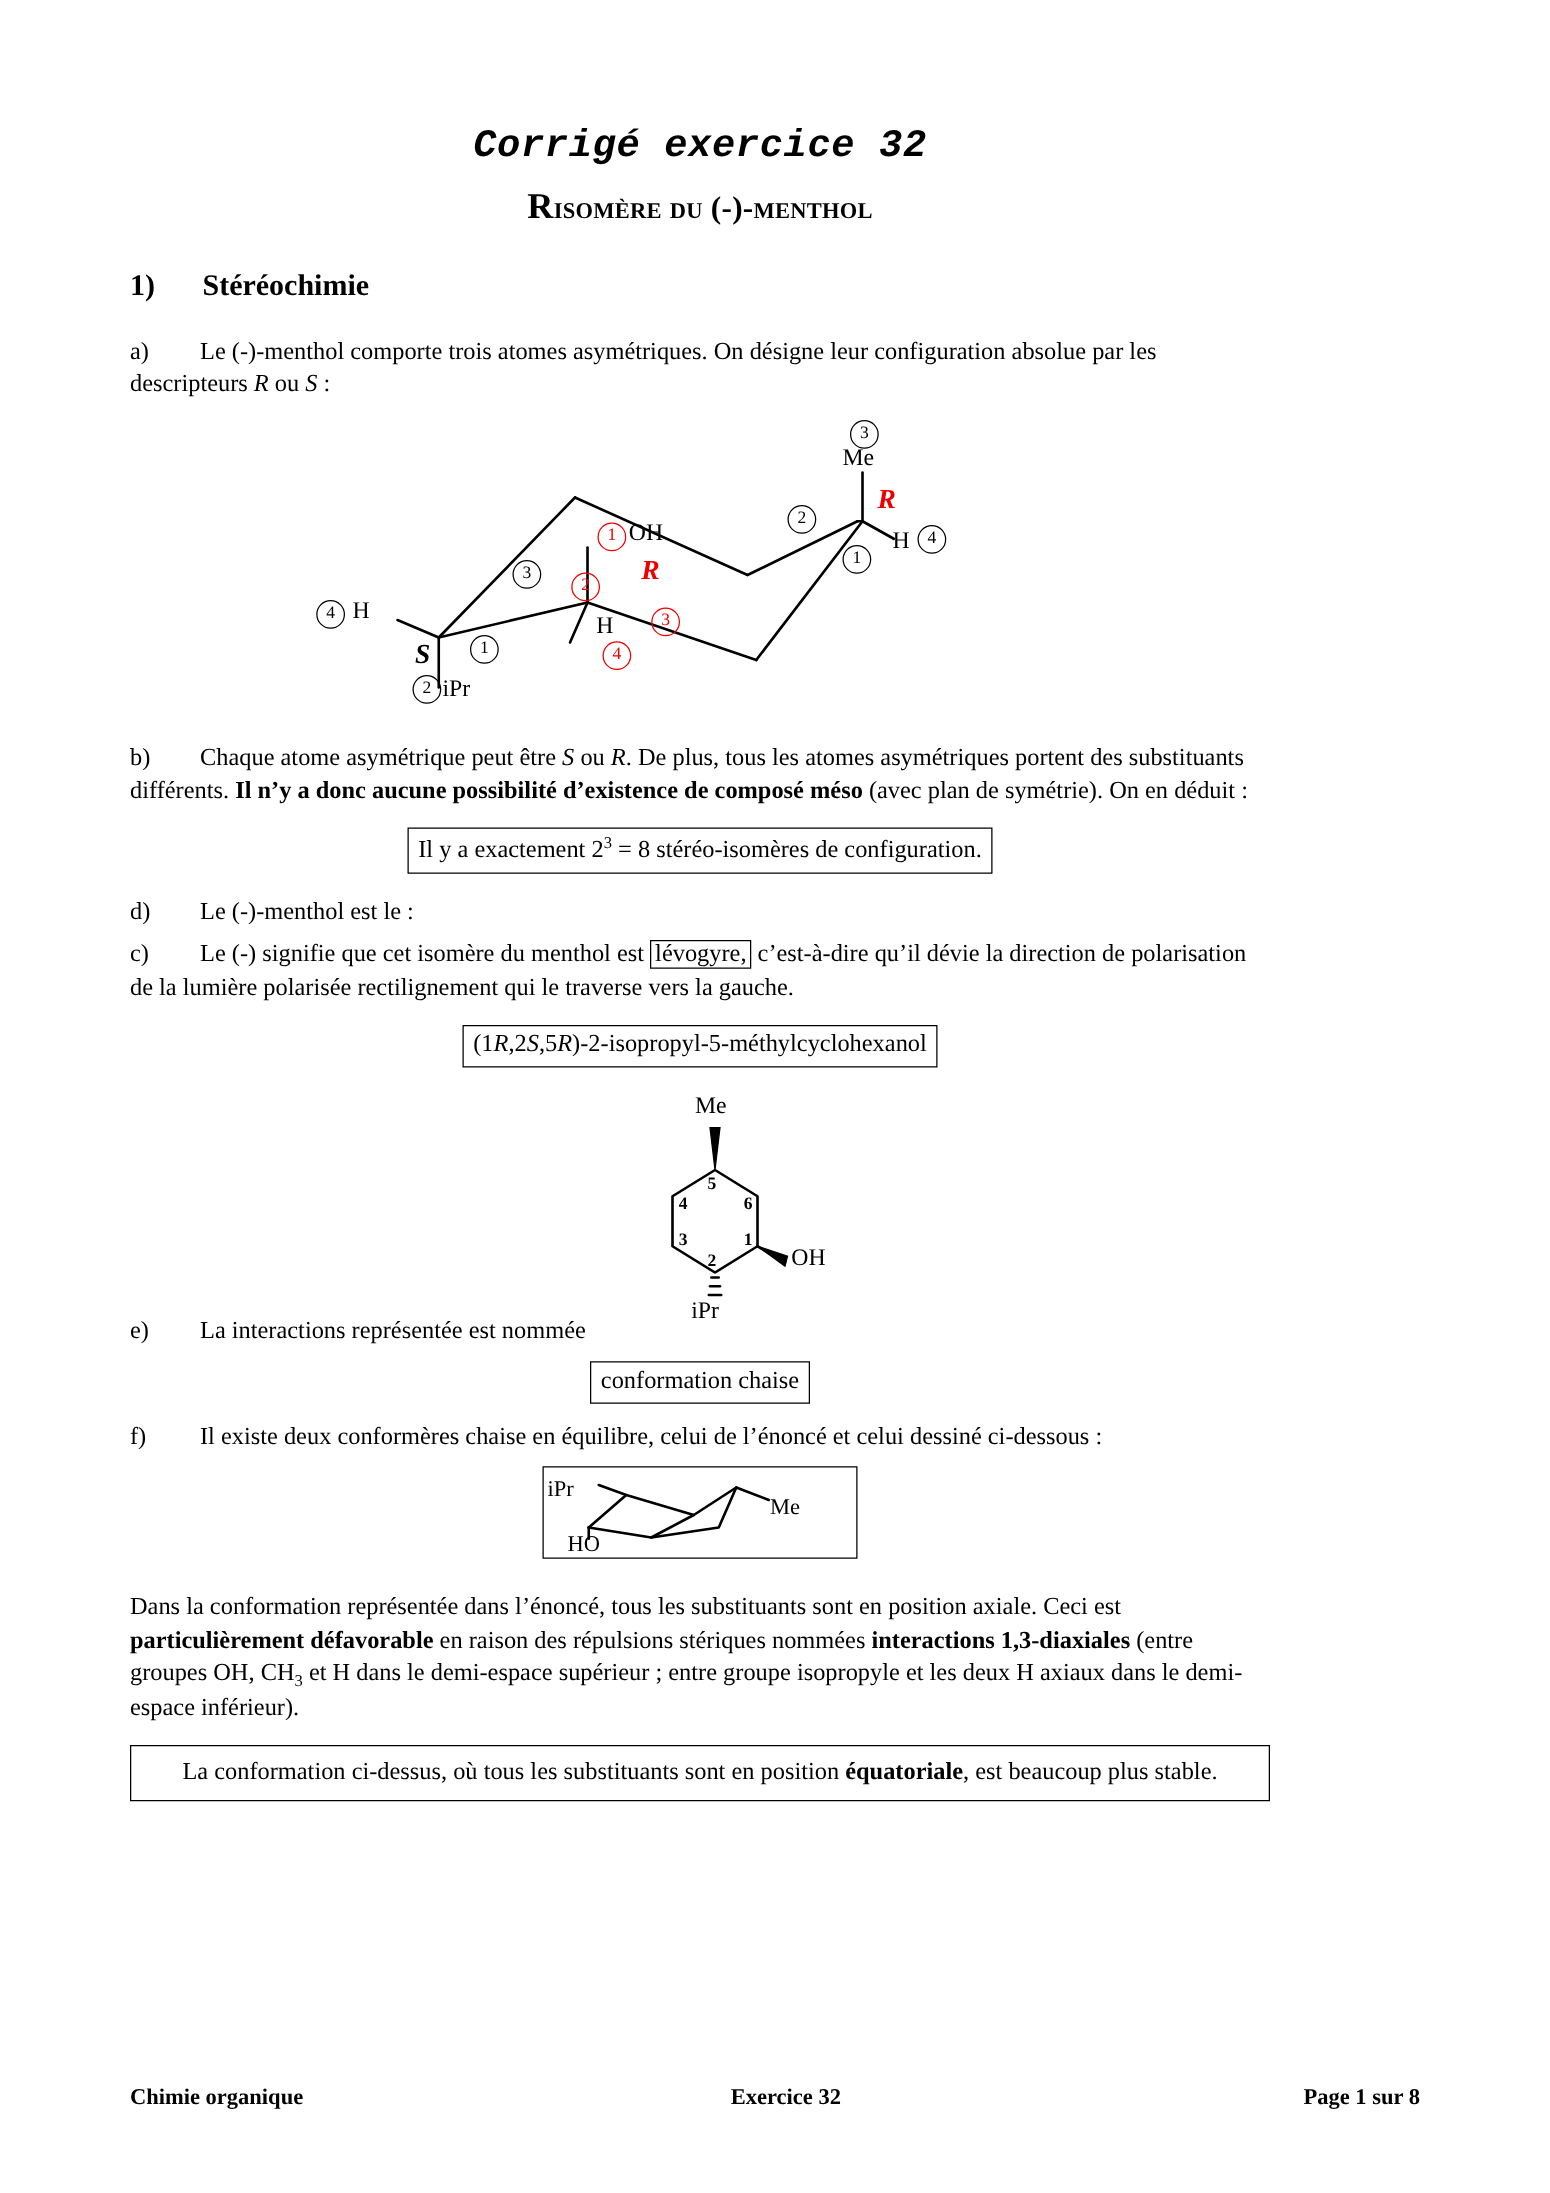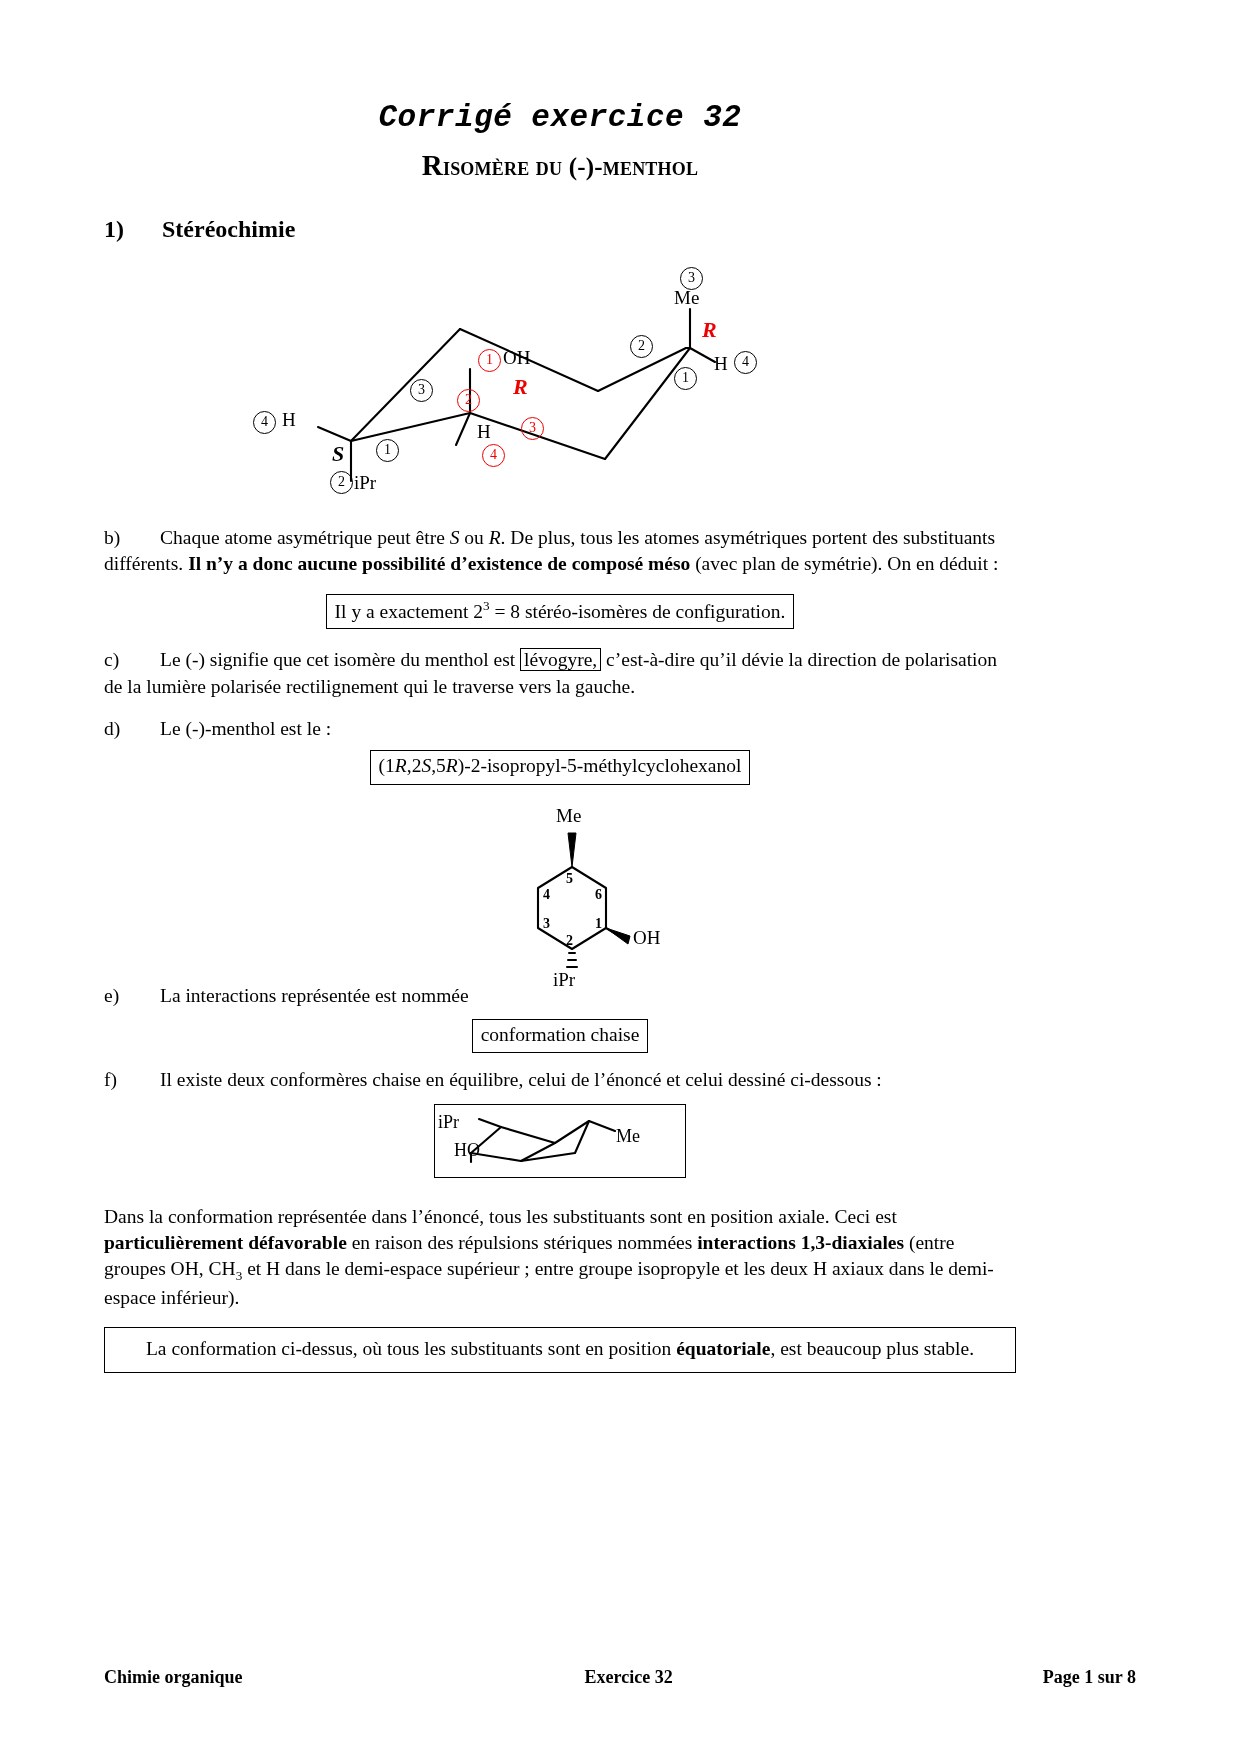--- a/index.html
+++ b/index.html
@@ -151,20 +151,23 @@
 <div class="page">
   <div class="content">
 
     <h1 class="doc-title">Corrigé exercice 32</h1>
     <h2 class="doc-subtitle"><span class="cap">R</span><span>isomère du (-)-menthol</span></h2>
 
     <div class="section-title">
       <span class="num">1)</span><span>Stéréochimie</span>
     </div>
 
+    <p class="para">
+      <span class="lab">a)</span><span>Le (-)-menthol comporte trois atomes asymétriques. On désigne leur configuration absolue par les descripteurs </span><span class="it">R</span><span> ou </span><span class="it">S</span><span> :</span>
+    </p>
 
     <div class="figure" style="width:912px;height:228px;margin-top:4px;">
       <svg width="912" height="228" viewBox="0 0 912 228">
         <g fill="none" stroke="#000" stroke-width="2.1" stroke-linecap="round" stroke-linejoin="round">
 
           <path d="M 247 172 L 356 60"></path>
 
           <path d="M 356 60 L 494 122"></path>
 
           <path d="M 494 122 L 582 79"></path>
@@ -220,26 +223,26 @@
     </div>
 
     <p class="para" style="margin-top:28px;">
       <span class="lab">b)</span><span>Chaque atome asymétrique peut être </span><span class="it">S</span><span> ou </span><span class="it">R</span><span>. De plus, tous les atomes asymétriques portent des substituants différents. </span><span class="bd">Il n’y a donc aucune possibilité d’existence de composé méso</span><span> (avec plan de symétrie). On en déduit :</span>
     </p>
 
     <div class="boxwrap">
       <span class="box"><span>Il y a exactement 2</span><sup class="exp">3</sup><span> = 8 stéréo-isomères de configuration.</span></span>
     </div>
 
+    <p class="para" style="margin-bottom:8px;">
+      <span class="lab">d)</span><span>Le (-)-menthol est le :</span>
+    </p>
+
     <p class="para">
       <span class="lab">c)</span><span>Le (-) signifie que cet isomère du menthol est </span><span class="inlinebox">lévogyre,</span><span> c’est-à-dire qu’il dévie la direction de polarisation de la lumière polarisée rectilignement qui le traverse vers la gauche.</span>
-    </p>
-
-    <p class="para" style="margin-bottom:8px;">
-      <span class="lab">d)</span><span>Le (-)-menthol est le :</span>
     </p>
 
     <div class="boxwrap" style="margin-top:8px;">
       <span class="box"><span>(1</span><span class="it">R</span><span>,2</span><span class="it">S</span><span>,5</span><span class="it">R</span><span>)-2-isopropyl-5-méthylcyclohexanol</span></span>
     </div>
 
 
     <div class="figure" style="width:912px;height:180px;margin-top:6px;">
       <svg width="912" height="180" viewBox="0 0 912 180">
         <g fill="none" stroke="#000" stroke-width="2.1" stroke-linecap="round" stroke-linejoin="round">
@@ -294,21 +297,21 @@
 
             <path d="M 66 22 L 44 14"></path>
 
             <path d="M 36 48 L 36 57"></path>
 
             <path d="M 154 16 L 180 26"></path>
           </g>
         </svg>
       </div>
       <div class="fig-label" style="left:334px; top:8px; font-size:18px;">iPr</div>
-      <div class="fig-label" style="left:350px; top:36px; font-size:18px;">HO</div>
+      <div class="fig-label" style="left:350px; top:52px; font-size:18px;">HO</div>
       <div class="fig-label" style="left:512px; top:22px; font-size:18px;">Me</div>
     </div>
 
     <p class="para" style="margin-top:22px;">
       <span>Dans la conformation représentée dans l’énoncé, tous les substituants sont en position axiale. Ceci est </span><span class="bd">particulièrement défavorable</span><span> en raison des répulsions stériques nommées </span><span class="bd">interactions 1,3-diaxiales</span><span> (entre groupes OH, CH</span><sub class="sub">3</sub><span> et H dans le demi-espace supérieur ; entre groupe isopropyle et les deux H axiaux dans le demi-espace inférieur).</span>
     </p>
 
     <div class="box-wide">
       <span>La conformation ci-dessus, où tous les substituants sont en position </span><span class="bd">équatoriale</span><span>, est beaucoup plus stable.</span>
     </div>

